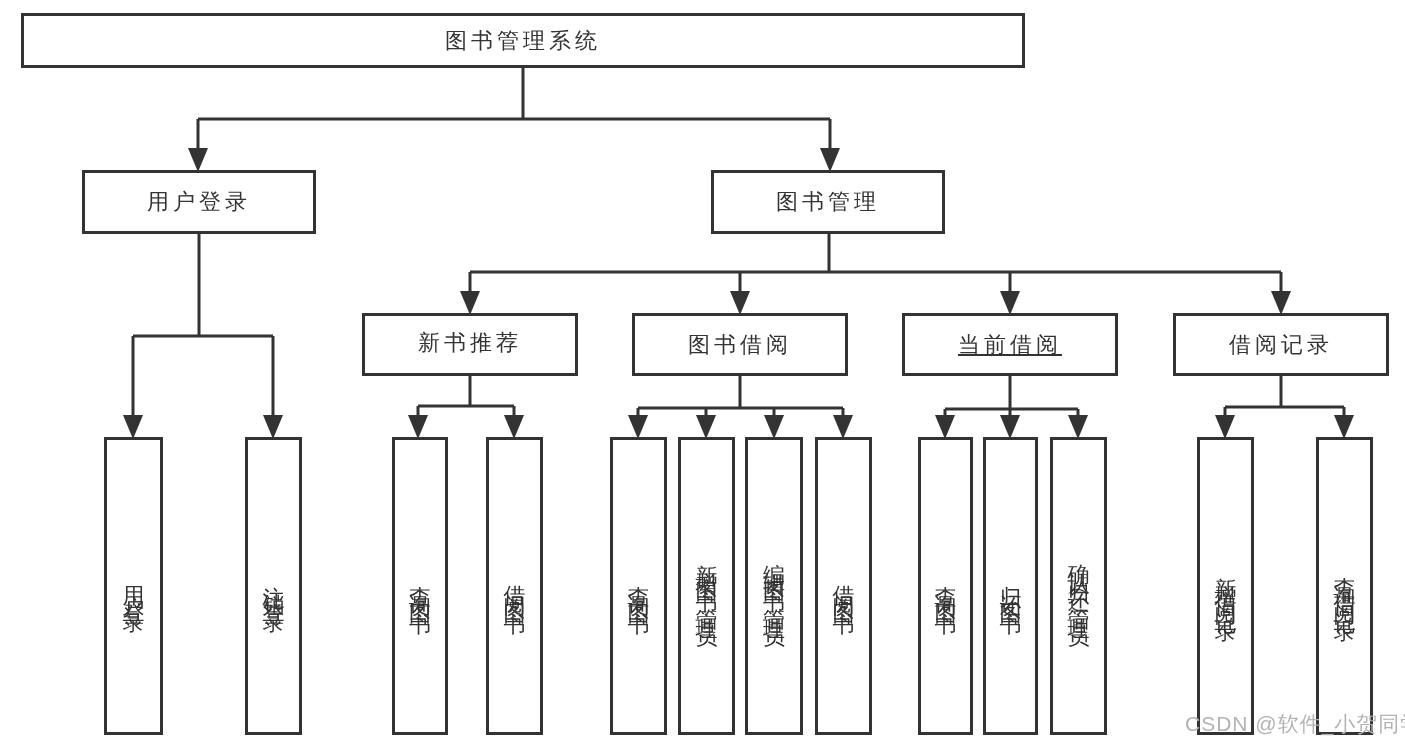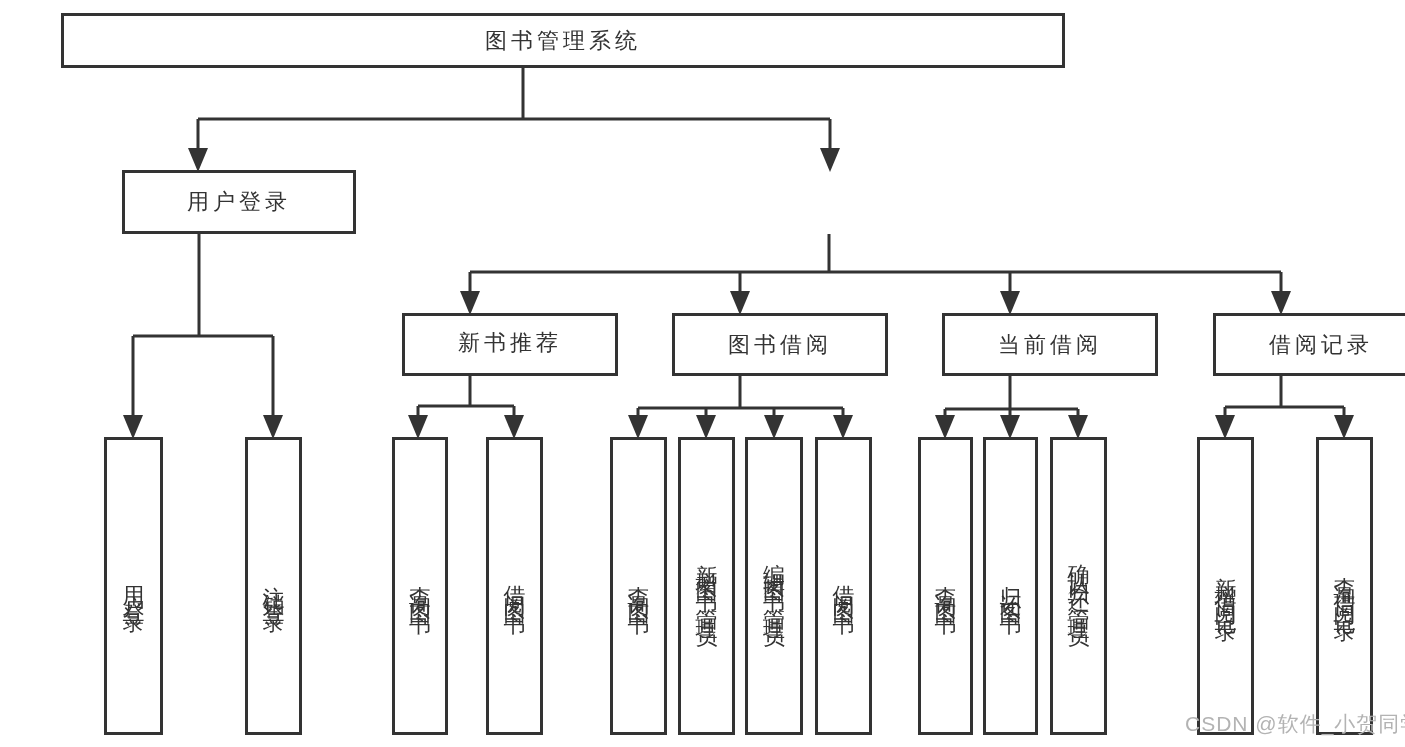--- a/index.html
+++ b/index.html
@@ -21,21 +21,20 @@
   .cline{stroke:var(--line);stroke-width:3;fill:none;}
   .ahead{fill:var(--line);stroke:none;}
   .hbox{
     position:absolute;z-index:2;
     background:var(--bg);
     border:3px solid var(--line);
     box-sizing:border-box;
     display:flex;align-items:center;justify-content:center;
     font-size:22px;letter-spacing:4px;line-height:1;
     white-space:nowrap;
-    margin-left:40px;
   }
   .vbox{
     position:absolute;z-index:2;
     top:437px;height:298px;
     background:var(--bg);
     border:3px solid var(--line);
     box-sizing:border-box;
     writing-mode:vertical-rl;
     display:flex;align-items:center;justify-content:center;
     font-size:22px;letter-spacing:9px;line-height:1;
@@ -81,24 +80,25 @@
       <polygon class="ahead" points="1000,415 1020,415 1010,439"></polygon>
       <polygon class="ahead" points="1068,415 1088,415 1078,439"></polygon>
       <polygon class="ahead" points="1215,415 1235,415 1225,439"></polygon>
       <polygon class="ahead" points="1334,415 1354,415 1344,439"></polygon>
     </g>
   </svg>
 
   <div class="hbox" style="left:21px;top:13px;width:1004px;height:55px;">图书管理系统</div>
 
   <div class="hbox" style="left:82px;top:170px;width:234px;height:64px;">用户登录</div>
+  <div class="hbox" style="left:711px;top:170px;width:234px;height:64px;">图书管理</div>
 
   <div class="hbox" style="left:362px;top:313px;width:216px;height:63px;font-family:Liberation Mono, monospace;">新书推荐</div>
   <div class="hbox" style="left:632px;top:313px;width:216px;height:63px;text-align:center;">图书借阅</div>
-  <div class="hbox" style="left:902px;top:313px;width:216px;height:63px;">当前借阅</div>
+  <div class="hbox" style="left:902px;top:313px;width:216px;height:63px;text-decoration:underline;">当前借阅</div>
   <div class="hbox" style="left:1173px;top:313px;width:216px;height:63px;">借阅记录</div>
 
   <div class="vbox" style="left:104px;width:59px;">用户登录</div>
   <div class="vbox" style="left:245px;width:57px;">注销登录</div>
 
   <div class="vbox" style="left:392px;width:56px;">查询图书</div>
   <div class="vbox" style="left:486px;width:57px;">借阅图书</div>
 
   <div class="vbox" style="left:610px;width:57px;">查询图书</div>
   <div class="vbox" style="left:678px;width:57px;">新增图书（管理员）</div>

